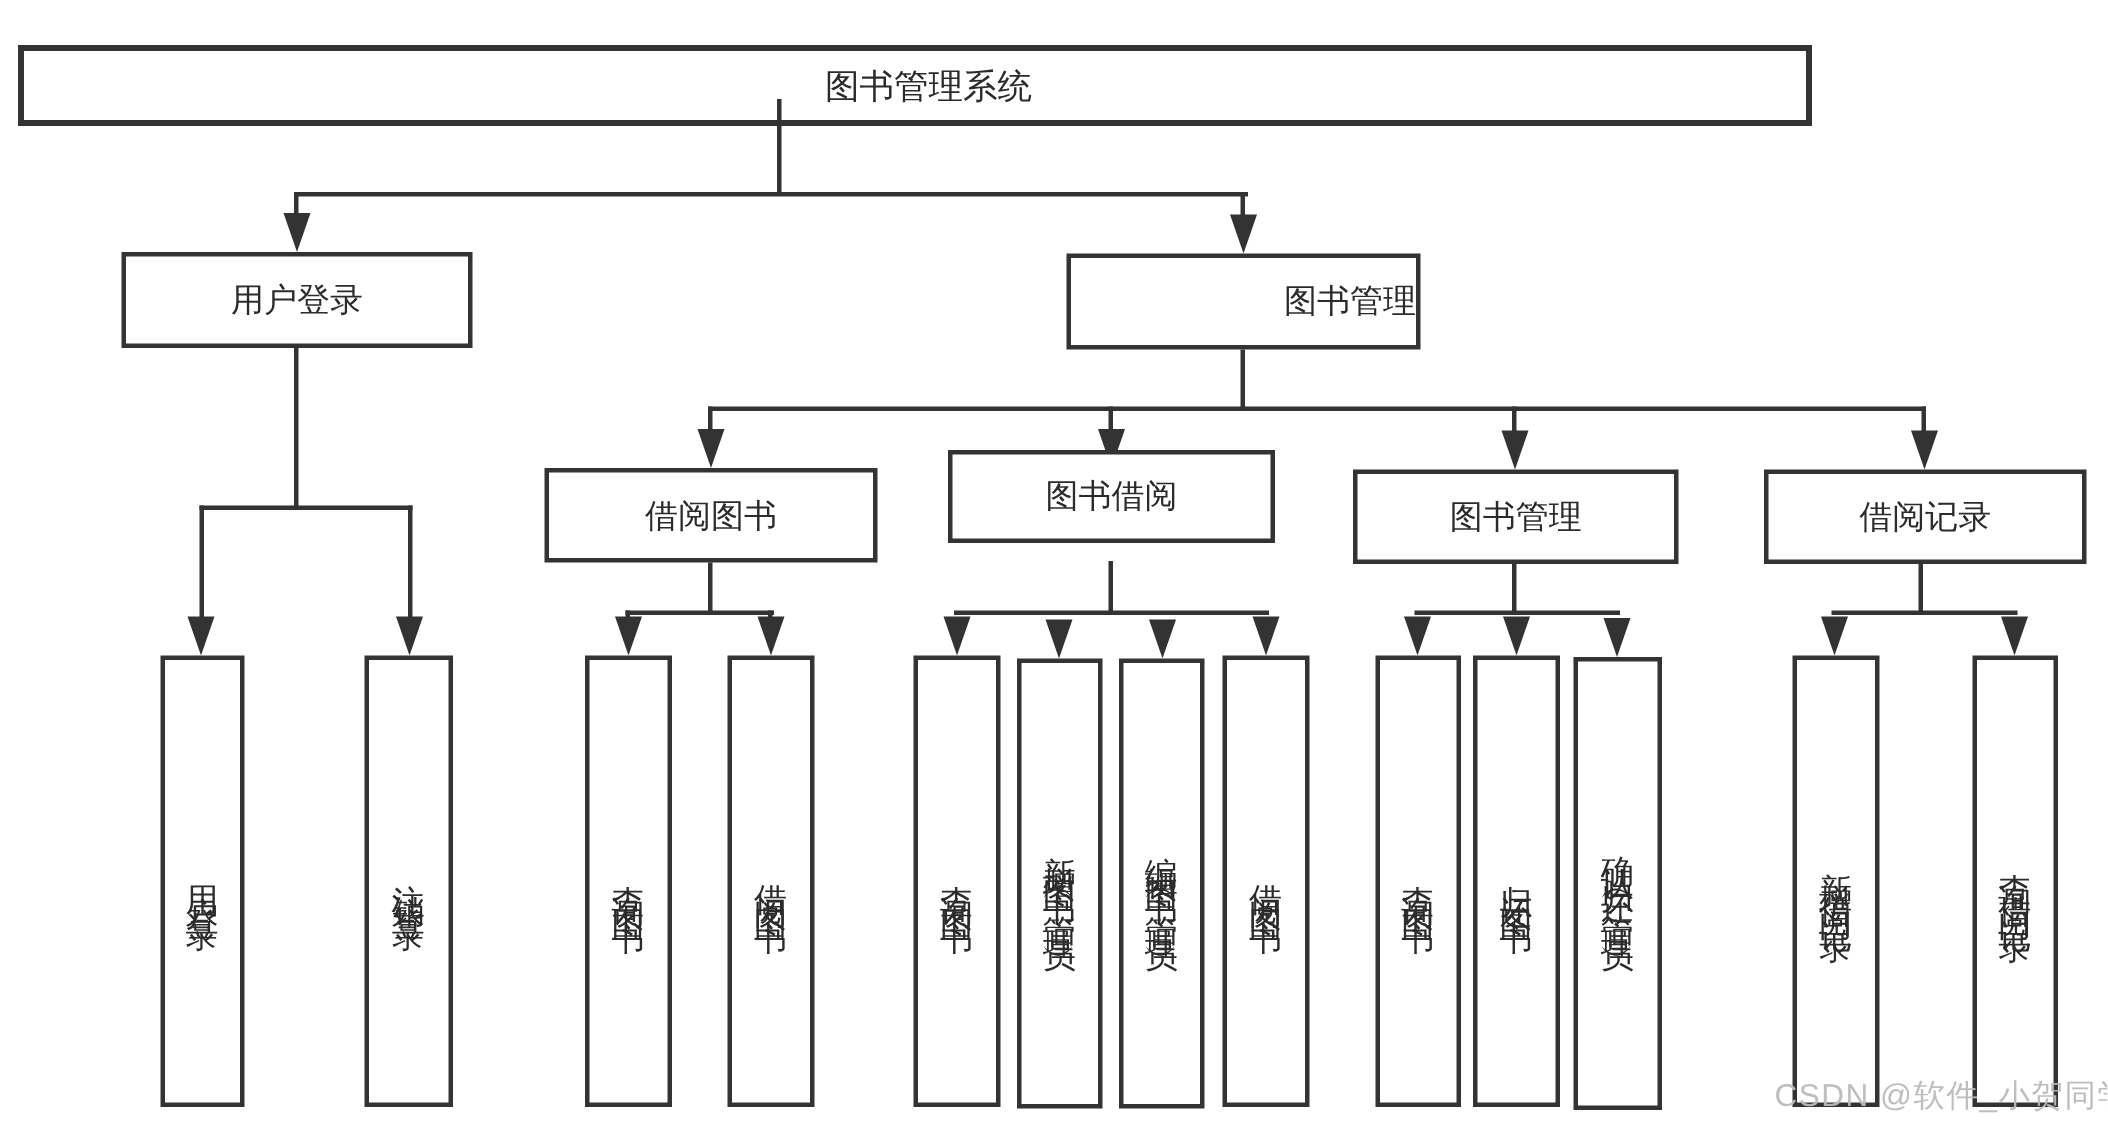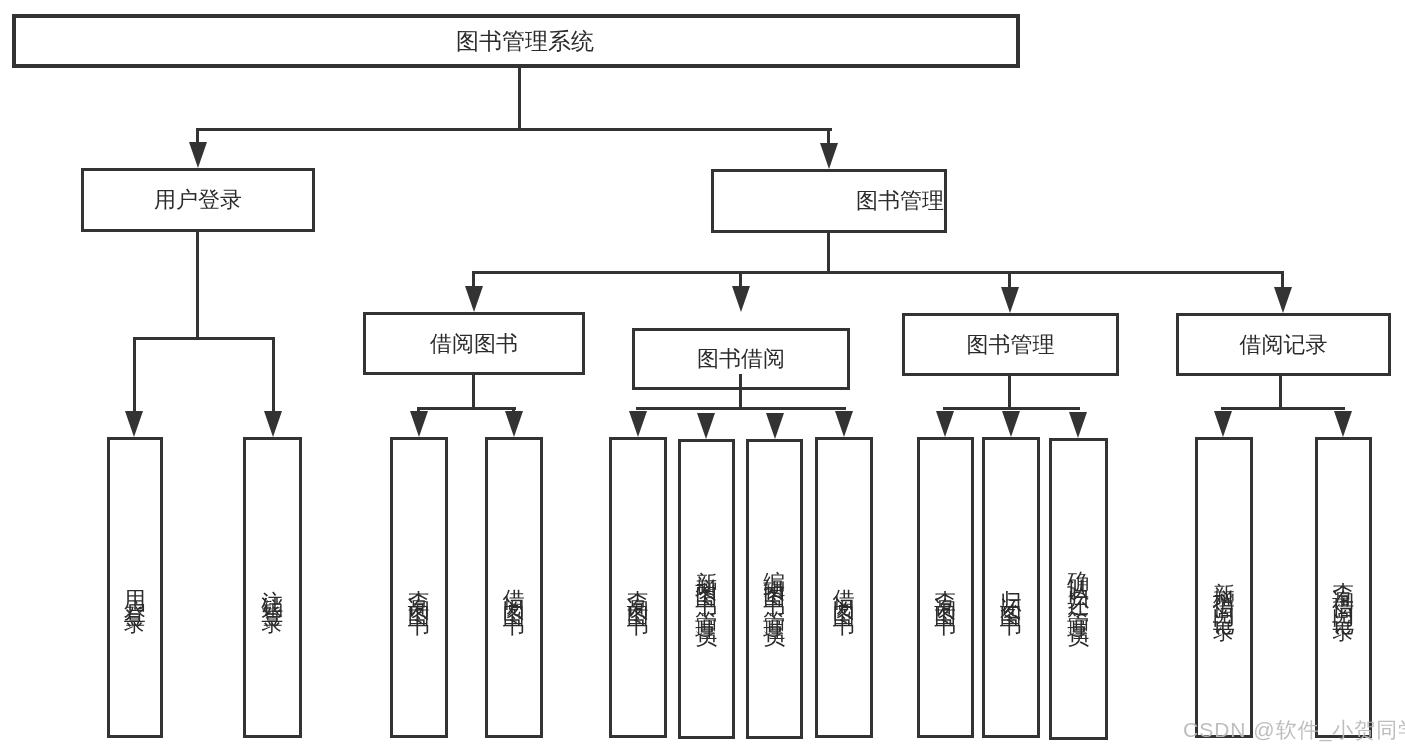--- a/index.html
+++ b/index.html
@@ -60,21 +60,21 @@
     color: rgba(186, 186, 186, 0.95);
     letter-spacing: 1px;
     white-space: nowrap;
   }
 </style>
 </head>
 <body>
 
 <div id="stage">
 
-  <div class="box root" style="left:12px; top:14px; width:1008px; height:54px;padding-left:18px;">
+  <div class="box root" style="left:12px; top:30px; width:1196px; height:54px;padding-left:18px;">
     <span>图书管理系统</span>
   </div>
 
   <div class="vl" style="left:518px; top:66px; height:64px;"></div>
   <div class="hl" style="left:196px; top:128px; width:636px;"></div>
   <div class="vl" style="left:196px; top:128px; height:20px;"></div>
   <div class="arr" style="left:189px; top:142px;"></div>
   <div class="vl" style="left:827px; top:128px; height:20px;"></div>
   <div class="arr" style="left:820px; top:143px;"></div>
 
@@ -99,21 +99,21 @@
   <div class="vl" style="left:739px; top:271px; height:17px;"></div>
   <div class="arr" style="left:732px; top:286px;"></div>
   <div class="vl" style="left:1008px; top:271px; height:17px;"></div>
   <div class="arr" style="left:1001px; top:287px;"></div>
   <div class="vl" style="left:1281px; top:271px; height:17px;"></div>
   <div class="arr" style="left:1274px; top:287px;"></div>
 
   <div class="box" style="left:363px; top:312px; width:222px; height:63px;">
     <span>借阅图书</span>
   </div>
-  <div class="box" style="left:632px; top:328px; width:218px; height:62px;">
+  <div class="box" style="left:632px; top:300px; width:218px; height:62px;">
     <span>图书借阅</span>
   </div>
   <div class="box" style="left:902px; top:313px; width:217px; height:63px;">
     <span>图书管理</span>
   </div>
   <div class="box" style="left:1176px; top:313px; width:215px; height:63px;">
     <span>借阅记录</span>
   </div>
 
   <div class="vl" style="left:472px; top:375px; height:35px;"></div>

